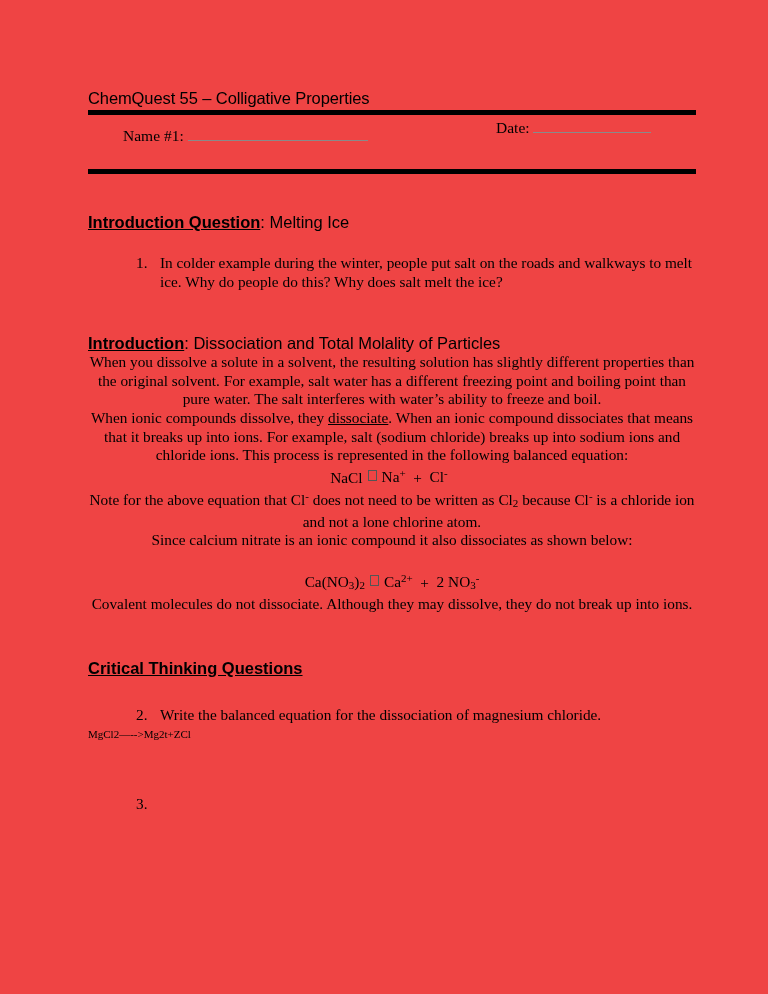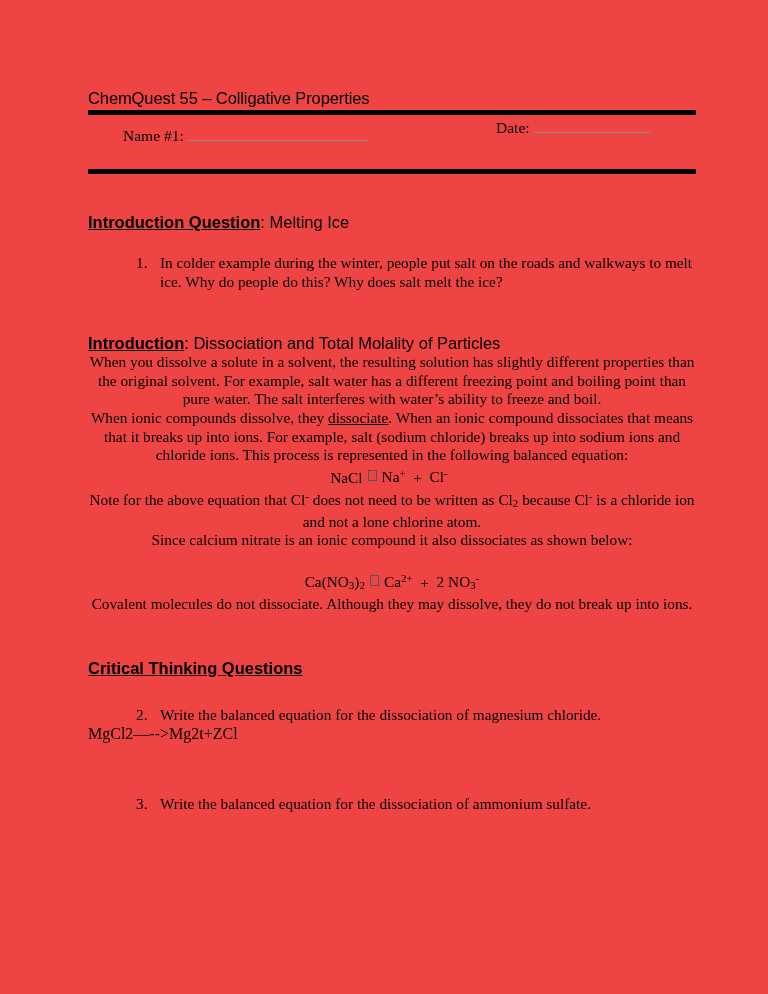--- a/index.html
+++ b/index.html
@@ -116,21 +116,21 @@
   .qitem .qnum {
     position: absolute;
     left: 48px;
     top: 0;
   }
   .q1 { margin-top: 22px; }
   .q2 { margin-top: 28px; }
   .q3 { margin-top: 52px; }
 
   .answer-line {
-    font-size: 16px;
+    font-size: 11px;
     line-height: 18.6px;
     margin-top: 0;
     padding-left: 0;
   }
 
   .equation {
     font-size: 15.3px;
     line-height: 18.6px;
     text-align: center;
     margin: 0;
@@ -209,18 +209,17 @@
     <div class="section-head all-bold h-ctq">Critical Thinking Questions</div>
 
     <div class="qitem q2">
       <span class="qnum">2.</span>
       <span>Write the balanced equation for the dissociation of magnesium chloride.</span>
     </div>
     <div class="answer-line">MgCl2—--&gt;Mg2t+ZCl</div>
 
     <div class="qitem q3">
       <span class="qnum">3.</span>
-      <span>Write the balanced equation for the dissociation of ammonium sulfate.</span>
     </div>
     <div class="answer-line"></div>
 
   </div>
 </div>
 
 </body></html>

